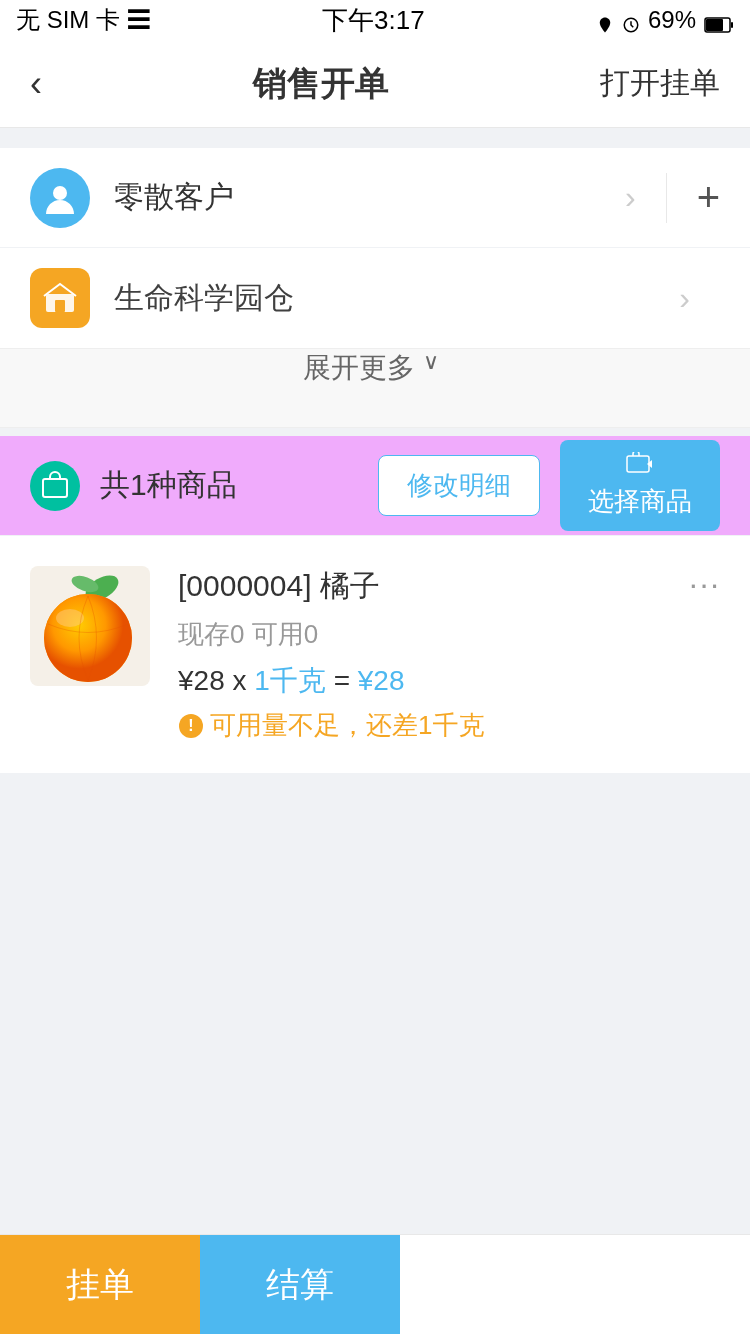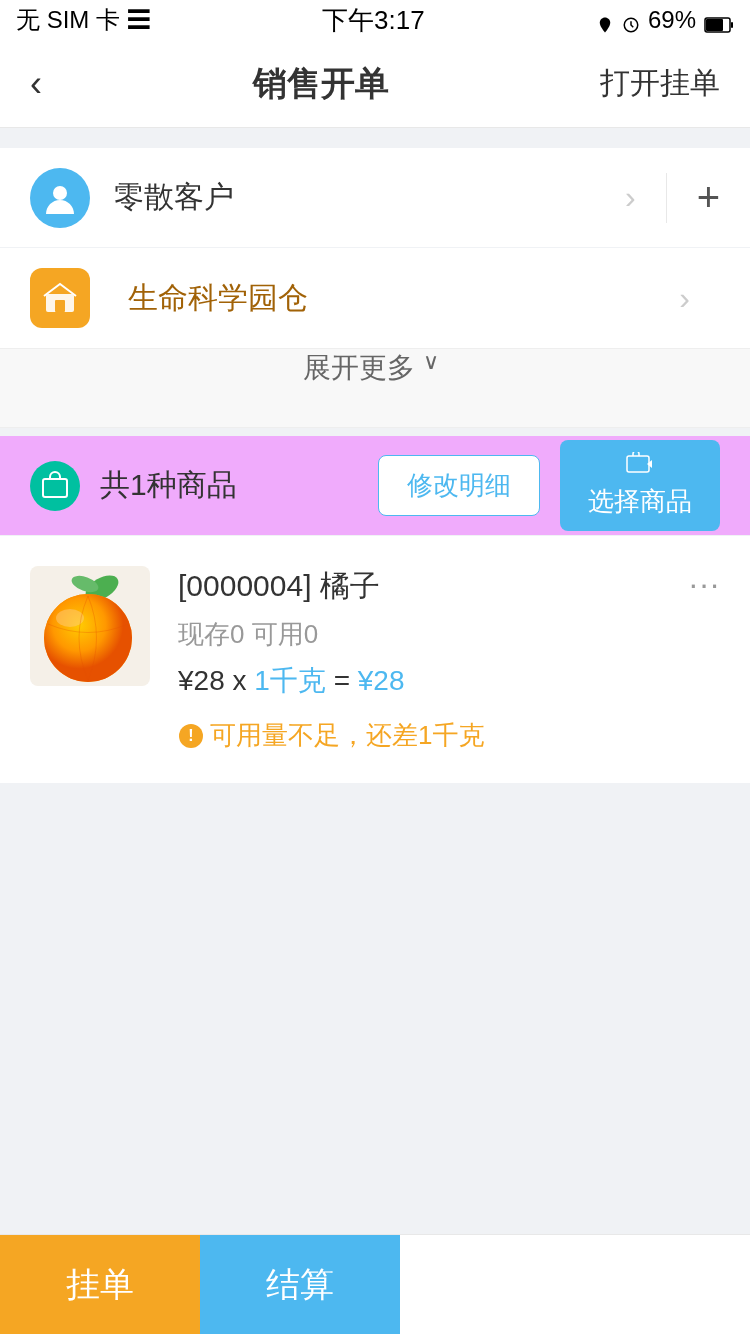--- a/index.html
+++ b/index.html
@@ -118,22 +118,21 @@
       background: #f5a623;
       display: flex;
       align-items: center;
       justify-content: center;
       margin-right: 24px;
       flex-shrink: 0;
     }
     .warehouse-name {
       flex: 1;
       font-size: 30px;
-      color: #a16207;
-      margin-left: 14px;
+      color: #404040;
     }
 
     
     .expand-more {
       background: #f8f8f8;
       height: 80px;
       display: flex;
       align-items: flex-start;
       justify-content: center;
       color: #666;
@@ -227,21 +226,21 @@
       margin-bottom: 10px;
     }
     .product-stock {
       font-size: 26px;
       color: #999;
       margin-bottom: 10px;
     }
     .product-price {
       font-size: 28px;
       color: #333;
-      margin-bottom: 18px;
+      margin-bottom: 8px;
     }
     .price-highlight { color: #4db8f0; }
     .product-warning {
       font-size: 26px;
       color: #f5a623;
       display: flex;
       align-items: center;
       gap: 6px;
     }
     .more-btn {

